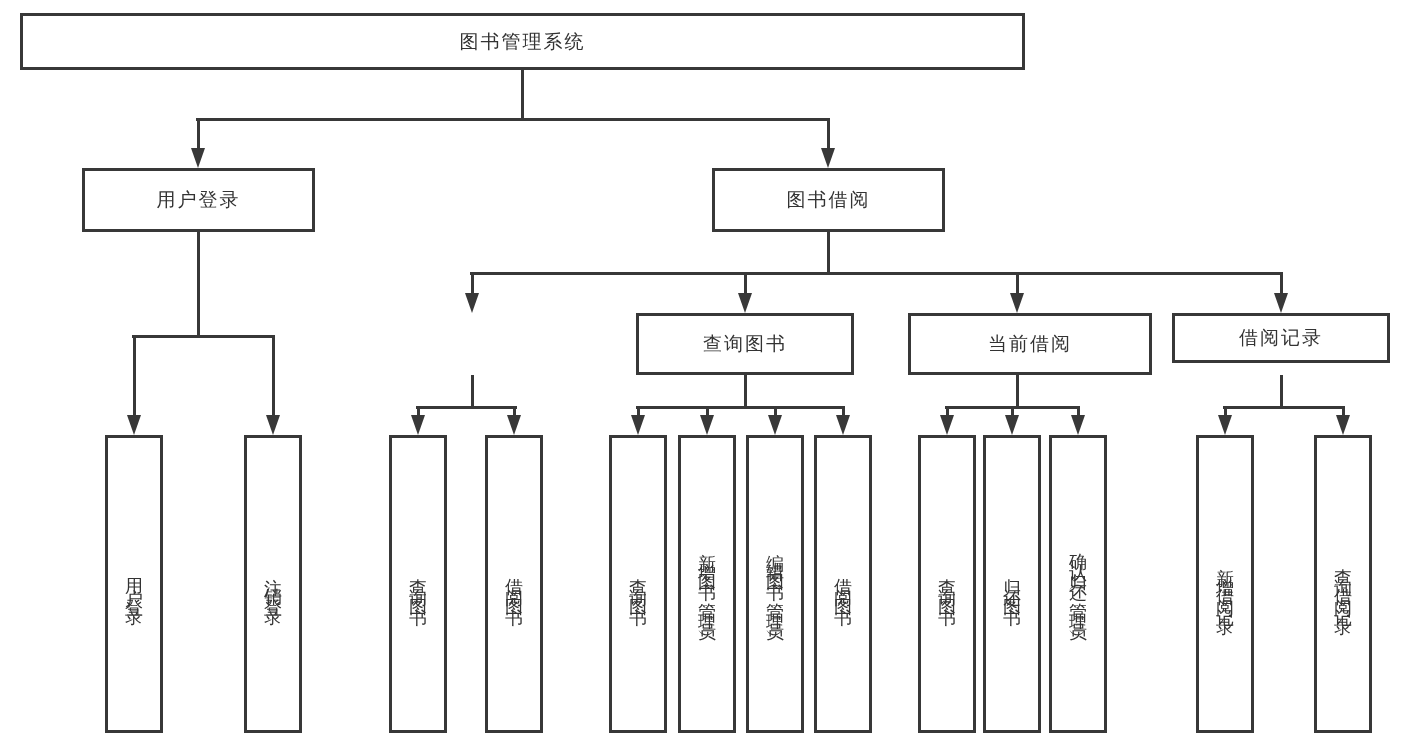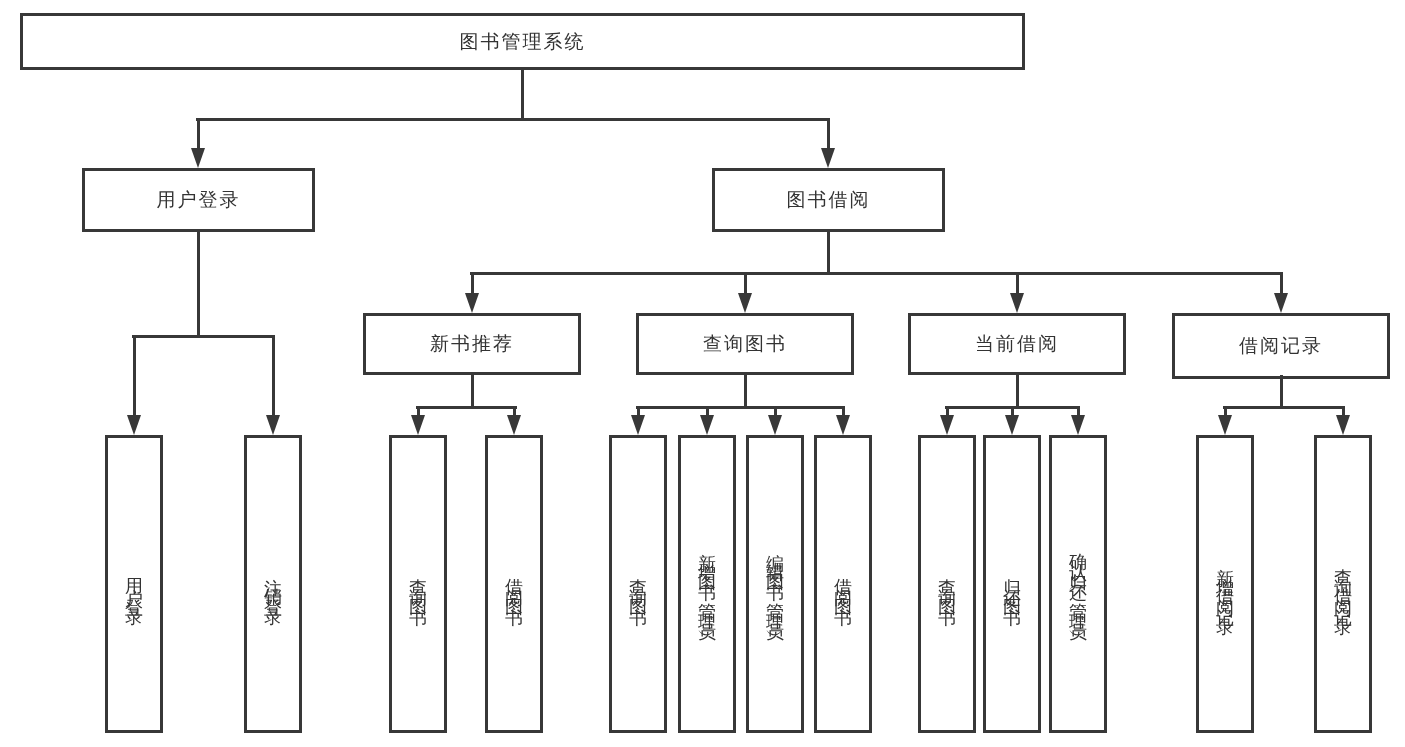--- a/index.html
+++ b/index.html
@@ -16,22 +16,22 @@
   .hnode span{font-size:19px;letter-spacing:2px;white-space:nowrap;}
   .vnode span{
     writing-mode:vertical-rl;text-orientation:mixed;
     font-size:18px;letter-spacing:10px;line-height:1;white-space:nowrap;
   }
   #n-root{left:20px;top:13px;width:1005px;height:57px;}
   #n-user-login{left:82px;top:168px;width:233px;height:64px;}
   #n-book-mgmt{left:712px;top:168px;width:233px;height:64px;}
   #n-new-book{left:363px;top:313px;width:218px;height:62px;}
   #n-book-borrow{left:636px;top:313px;width:218px;height:62px;}
-  #n-current-borrow{left:908px;top:313px;width:218px;height:62px;}
-  #n-borrow-record{left:1172px;top:313px;width:218px;height:66px;}
+  #n-current-borrow{left:908px;top:313px;width:244px;height:62px;}
+  #n-borrow-record{left:1172px;top:313px;width:218px;height:50px;}
   .leaf{width:58px;top:435px;height:298px;}
   #l-ul-login{left:105px;}  #l-ul-logout{left:244px;}
   #l-nb-query{left:389px;}  #l-nb-borrow{left:485px;}
   #l-bb-query{left:609px;}  #l-bb-add{left:678px;}
   #l-bb-edit{left:746px;}   #l-bb-borrow{left:814px;}
   #l-cb-query{left:918px;}  #l-cb-return{left:983px;}
   #l-cb-confirm{left:1049px;}
   #l-br-add{left:1196px;}   #l-br-query{left:1314px;}
   
   .vl{position:absolute;width:3px;background:#383838;}
@@ -54,23 +54,20 @@
     <span>图书管理系统</span>
   </div>
 
   <div class="node hnode" id="n-user-login">
     <span>用户登录</span>
   </div>
   <div class="node hnode" id="n-book-mgmt">
     <span>图书借阅</span>
   </div>
 
-  <div class="node hnode" id="n-new-book">
-    <span>新书推荐</span>
-  </div>
   <div class="node hnode" id="n-book-borrow">
     <span>查询图书</span>
   </div>
   <div class="node hnode" id="n-current-borrow">
     <span>当前借阅</span>
   </div>
   <div class="node hnode" id="n-borrow-record">
     <span>借阅记录</span>
   </div>
 

